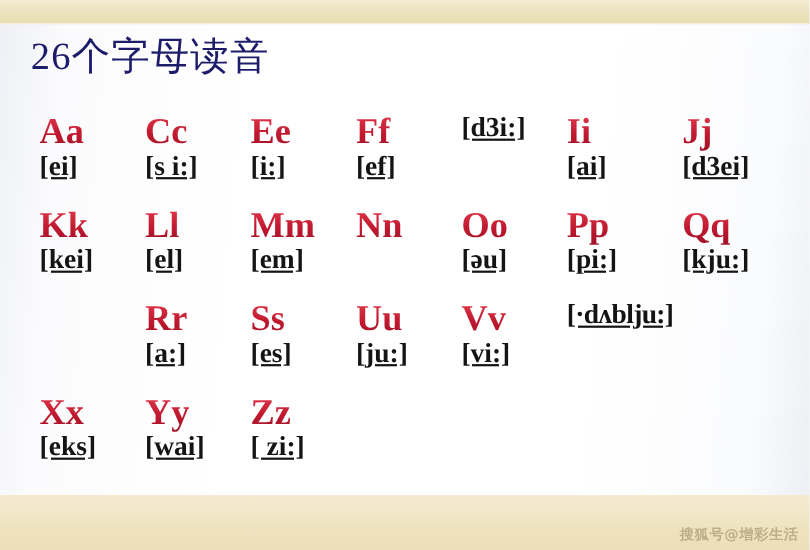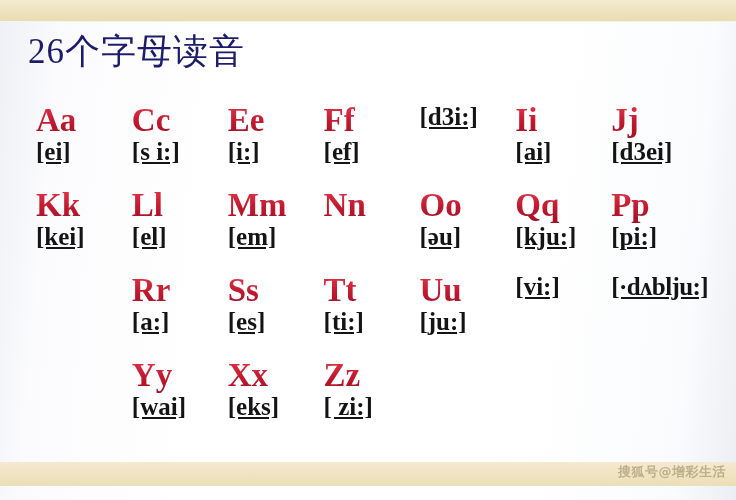--- a/index.html
+++ b/index.html
@@ -36,23 +36,23 @@
     position: absolute;
     left: 0; right: 0; bottom: 0;
     height: 1px;
     background: rgba(255,255,255,0.65);
   }
 
   
   .bottom-banner {
     position: absolute;
     left: 0;
-    bottom: 14px;
-    width: 736px;
-    height: 24px;
+    bottom: 0;
+    width: 736px;
+    height: 50px;
     background: linear-gradient(180deg, #f4ead0 0%, #efe3bf 60%, #eadfb8 100%);
   }
   .watermark {
     position: absolute;
     right: 10px;
     bottom: 5px;
     font-family: "DejaVu Sans", sans-serif;
     font-size: 13px;
     font-weight: 700;
     color: #b9ab86;
@@ -172,64 +172,61 @@
         <div class="phonetic">[em]</div>
       </div>
       <div class="cell">
         <div class="letter">Nn</div>
       </div>
       <div class="cell">
         <div class="letter">Oo</div>
         <div class="phonetic">[əu]</div>
       </div>
       <div class="cell">
+        <div class="letter">Pp</div>
+        <div class="phonetic">[pi:]</div>
+      </div>
+      <div class="cell">
         <div class="letter">Qq</div>
         <div class="phonetic">[kju:]</div>
-      </div>
-      <div class="cell">
-        <div class="letter">Pp</div>
-        <div class="phonetic">[pi:]</div>
       </div>
       <div class="cell empty">
         <div class="letter"></div>
         <div class="phonetic"></div>
       </div>
       <div class="cell">
         <div class="letter">Rr</div>
         <div class="phonetic">[a:]</div>
       </div>
       <div class="cell">
         <div class="letter">Ss</div>
         <div class="phonetic">[es]</div>
       </div>
       <div class="cell">
-        <div class="letter">Tt</div>
-        <div class="phonetic">[ti:]</div>
-      </div>
-      <div class="cell">
         <div class="letter">Uu</div>
         <div class="phonetic">[ju:]</div>
       </div>
       <div class="cell">
+        <div class="letter">Vv</div>
         <div class="phonetic">[vi:]</div>
       </div>
       <div class="cell">
         <div class="phonetic narrow">[·dʌblju:]</div>
       </div>
       <div class="cell empty">
         <div class="letter"></div>
         <div class="phonetic"></div>
       </div>
       <div class="cell">
+        <div class="letter">Xx</div>
+        <div class="phonetic">[eks]</div>
+      </div>
+      <div class="cell">
         <div class="letter">Yy</div>
         <div class="phonetic">[wai]</div>
-      </div>
-      <div class="cell">
-        <div class="letter">Xx</div>
-        <div class="phonetic">[eks]</div>
       </div>
       <div class="cell">
         <div class="letter">Zz</div>
         <div class="phonetic">[ zi:]</div>
       </div>
     </div>
 
   <div class="bottom-banner">
     <div class="watermark">搜狐号@增彩生活</div>
   </div>

